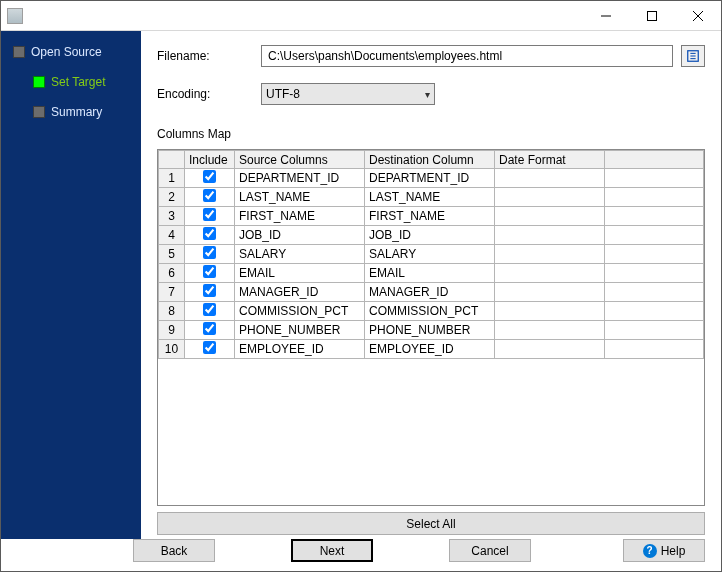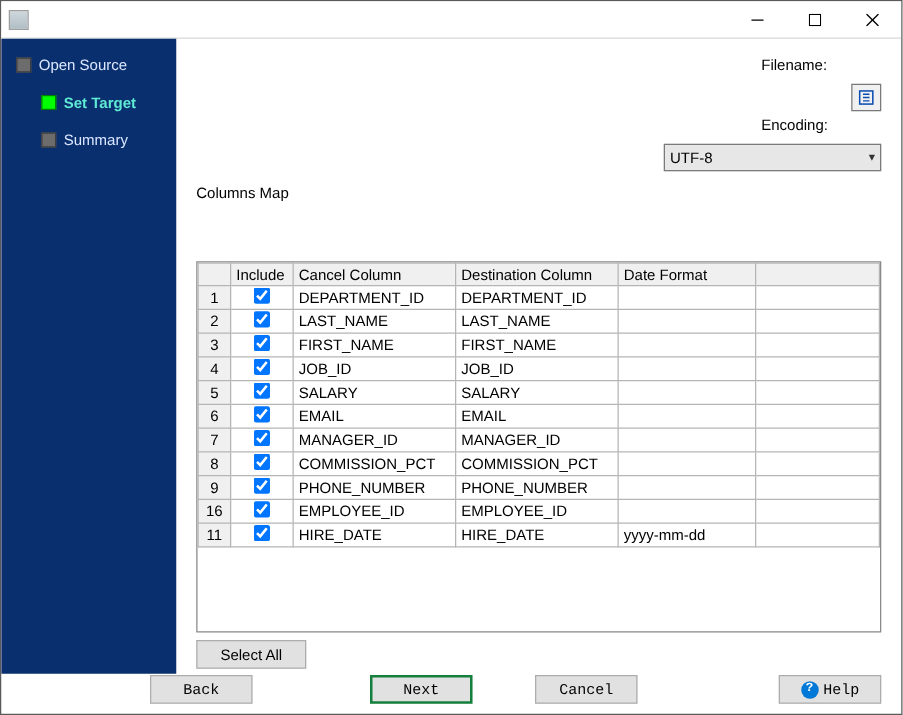--- a/index.html
+++ b/index.html
@@ -55,35 +55,34 @@
   .step .sq {
     width: 12px; height: 12px;
     background: #6c6c6c;
     border: 1px solid #3d3d3d;
     flex-shrink: 0;
   }
   .step.active .sq {
     background: #00ff00;
     border-color: #008000;
   }
-  .step.active { font-weight: bold; color:#5eead4; }
+  .step.active { font-weight: normal; color:#84cc16; }
   .step.sub { margin-left: 20px; }
   .main {
     flex: 1;
     padding: 14px 16px 0 16px;
     position: relative;
     display: flex;
     flex-direction: column;
   }
   .formrow {
     display: flex;
-    align-items: flex-end;
+    align-items: center;
     gap: 8px;
-    margin-bottom: 4px;
-    flex-direction: column;
+    margin-bottom: 16px;
   }
   .formrow label { width: 96px; }
   .txt {
     flex: 1;
     height: 22px;
     border: 1px solid #7a7a7a;
     padding: 2px 6px;
     font-family: inherit;
     font-size: 12px;
   }
@@ -104,21 +103,20 @@
     cursor:pointer;
   }
   .combo .chev { font-size:10px; color:#333; }
   .section-label { margin: 6px 0 8px 0; }
   .gridwrap {
     flex:1;
     border: 1px solid #888;
     overflow:auto;
     background:#fff;
     margin-bottom:6px;
-    margin-top:40px;
   }
   table.grid {
     border-collapse: collapse;
     font-size: 12px;
     width: 100%;
   }
   table.grid th, table.grid td {
     border: 1px solid #b5b5b5;
     padding: 1px 4px;
     height: 18px;
@@ -138,48 +136,46 @@
     width:26px;
     text-align:center;
     background:#f0f0f0;
   }
   .col-inc { width:50px; text-align:center; }
   .col-src { width:130px; }
   .col-dst { width:130px; }
   .col-fmt { width:110px; }
   input[type=checkbox] { margin:0; width:13px; height:13px; }
   .selbtns {
-    display:flex; gap:8px; margin-bottom:4px;
+    display:flex; gap:8px; margin-bottom:4px;flex-direction:column;
   }
   .btn {
     height: 23px;
     min-width: 88px;
     border: 1px solid #adadad;
     background: #e1e1e1;
     font-family: inherit;
     font-size: 12px;
     cursor:pointer;
     padding: 0 10px;
     display:inline-flex; align-items:center; justify-content:center;
   }
   .footer {
     height: 32px;
     border-top: 0;
     display:flex;
-    align-items:flex-end;
+    align-items:flex-start;
     padding: 0 16px 8px 16px;
-    gap: 11px;
-    font-family: Liberation Mono, monospace;
+    gap: 24px;
   }
   .footer .spacer { width: 92px; }
   .footer .gap { width: 28px; }
   .footer .btn { min-width:82px; }
   .btn.primary {
-    border: 2px solid #15803d;
-    margin-left: 44px;
+    border: 2px solid #000000;
   }
   .btn.help {
     margin-left:auto;
     display:flex; align-items:center; gap:4px;
   }
   .helpicon {
     width:14px; height:14px; border-radius:50%;
     background:#0078d7; color:#fff; font-size:10px; font-weight:bold;
     display:flex; align-items:center; justify-content:center;
   }
@@ -221,20 +217,21 @@
     </div>
     <div class="step sub">
       <div class="sq"></div>
       <span>Summary</span>
     </div>
   </div>
 
   <div class="main">
     <div class="formrow">
       <label>Filename:</label>
+      <input class="txt" type="text" value="C:\Users\pansh\Documents\employees.html" style="">
       <div class="iconbtn">
         <svg viewBox="0 0 16 16">
           <rect x="2" y="2" width="12" height="12" fill="none" stroke="#0a4db3" stroke-width="1.4"></rect>
           <line x1="5" y1="5" x2="11" y2="5" stroke="#0a4db3" stroke-width="1.2"></line>
           <line x1="5" y1="8" x2="11" y2="8" stroke="#0a4db3" stroke-width="1.2"></line>
           <line x1="5" y1="11" x2="11" y2="11" stroke="#0a4db3" stroke-width="1.2"></line>
         </svg>
       </div>
     </div>
 
@@ -247,21 +244,21 @@
     </div>
 
     <div class="section-label">Columns Map</div>
 
     <div class="gridwrap">
       <table class="grid">
         <thead>
           <tr>
             <th class="rowh"></th>
             <th class="col-inc">Include</th>
-            <th class="col-src">Cancel Column</th>
+            <th class="col-src">Source Columns</th>
             <th class="col-dst">Destination Column</th>
             <th class="col-fmt">Date Format</th>
             <th></th>
           </tr>
         </thead>
         <tbody id="grid-body">
             <tr>
               <td class="rowh">1</td>
               <td class="col-inc" style="text-align:center"><input type="checkbox" checked="" style=""></td>
               <td class="col-src">DEPARTMENT_ID</td>
@@ -327,33 +324,25 @@
             </tr>
             <tr>
               <td class="rowh">9</td>
               <td class="col-inc" style="text-align:center"><input type="checkbox" checked="" style=""></td>
               <td class="col-src">PHONE_NUMBER</td>
               <td class="col-dst">PHONE_NUMBER</td>
               <td class="col-fmt"></td>
               <td></td>
             </tr>
             <tr>
-              <td class="rowh">16</td>
+              <td class="rowh">10</td>
               <td class="col-inc" style="text-align:center"><input type="checkbox" checked="" style=""></td>
               <td class="col-src">EMPLOYEE_ID</td>
               <td class="col-dst">EMPLOYEE_ID</td>
               <td class="col-fmt"></td>
-              <td></td>
-            </tr>
-            <tr>
-              <td class="rowh">11</td>
-              <td class="col-inc" style="text-align:center"><input type="checkbox" checked="" style=""></td>
-              <td class="col-src">HIRE_DATE</td>
-              <td class="col-dst">HIRE_DATE</td>
-              <td class="col-fmt">yyyy-mm-dd</td>
               <td></td>
             </tr>
           </tbody>
       </table>
     </div>
 
     <div class="selbtns">
       <button class="btn">Select All</button>
     </div>
   </div>

